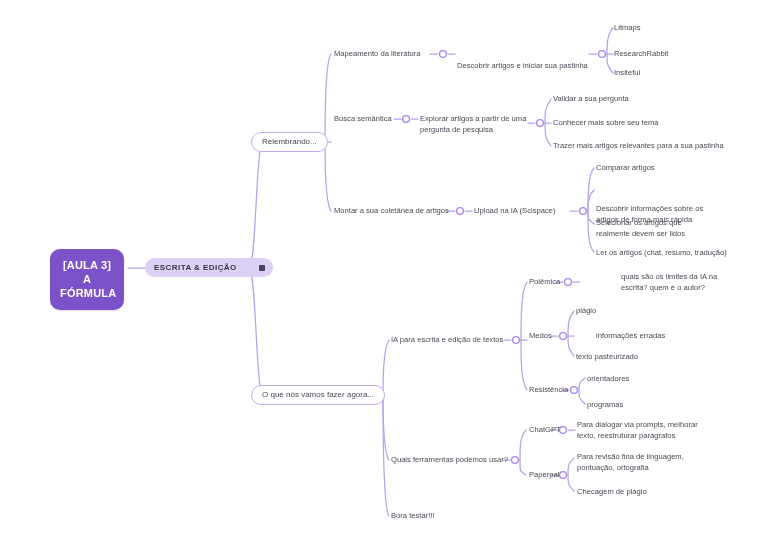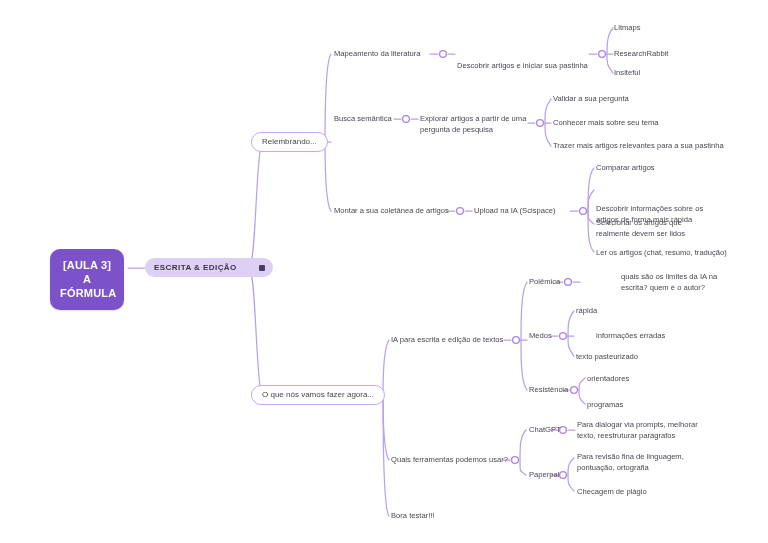--- a/index.html
+++ b/index.html
@@ -218,21 +218,21 @@
 
   <div class="node outline-node" style="left:251px; top:385px;">O que nós vamos fazer agora...</div>
 
   <div class="node text-node" style="left:391px; top:335px;">IA para escrita e edição de textos</div>
 
   <div class="node text-node" style="left:529px; top:277px;">Polêmica</div>
   <div class="node text-node" style="left:594px; top:272px;margin-left:27px;">quais são os limites da IA na
 escrita? quem é o autor?</div>
 
   <div class="node text-node" style="left:529px; top:331px;">Medos</div>
-  <div class="node text-node" style="left:576px; top:306px;">rápida</div>
+  <div class="node text-node" style="left:576px; top:306px;">plágio</div>
   <div class="node text-node" style="left:596px; top:331px;">informações erradas</div>
   <div class="node text-node" style="left:576px; top:352px;">texto pasteurizado</div>
 
   <div class="node text-node" style="left:529px; top:385px;">Resistência</div>
   <div class="node text-node" style="left:587px; top:374px;">orientadores</div>
   <div class="node text-node" style="left:587px; top:400px;">programas</div>
 
   <div class="node text-node" style="left:391px; top:455px;">Quais ferramentas podemos usar?</div>
 
   <div class="node text-node" style="left:529px; top:425px;">ChatGPT</div>

